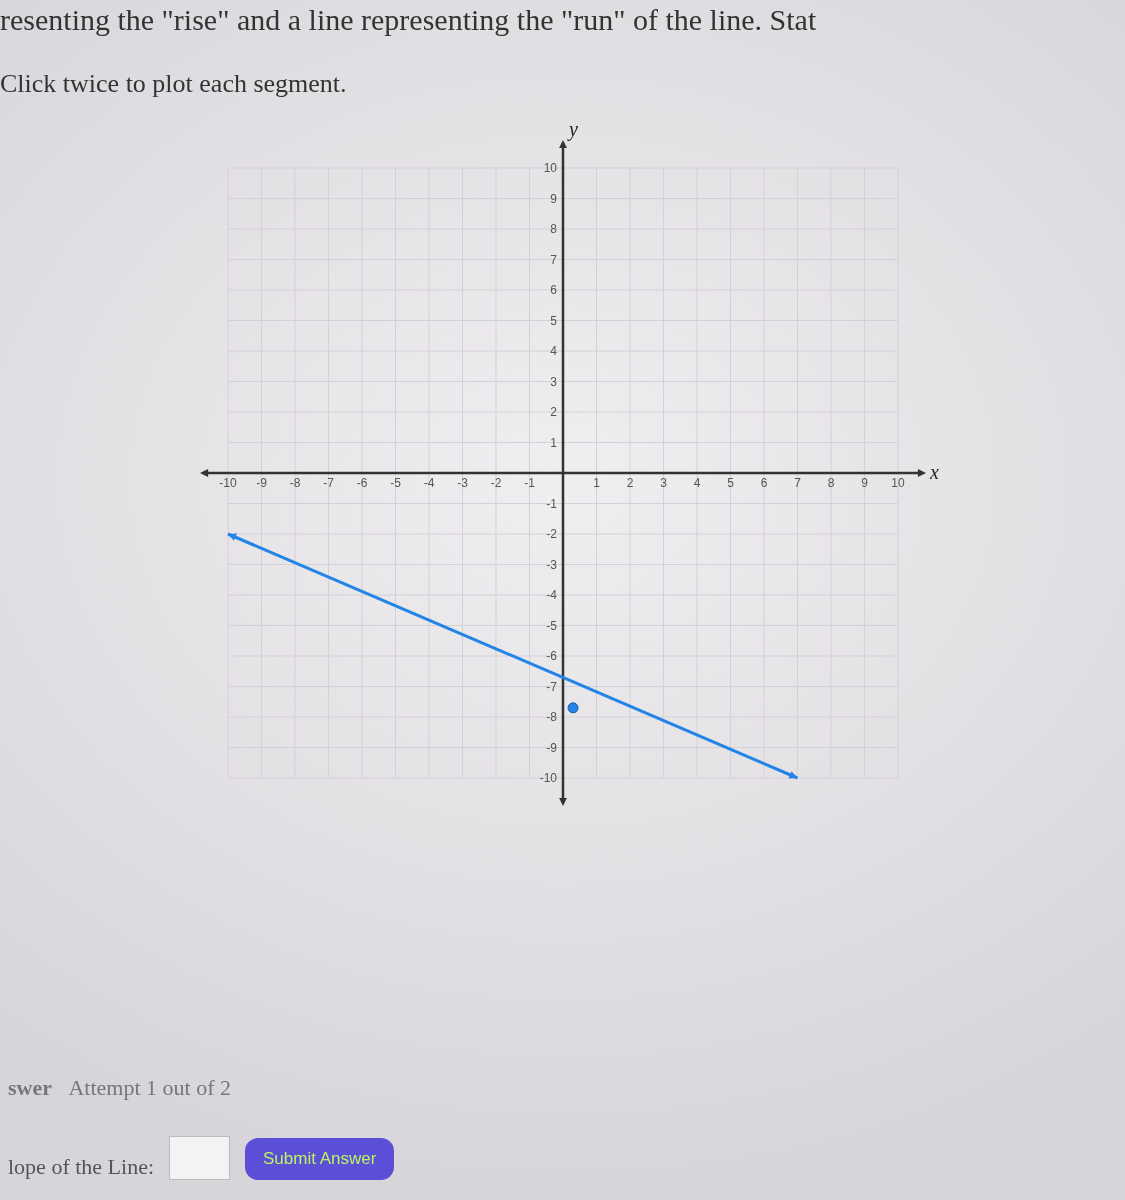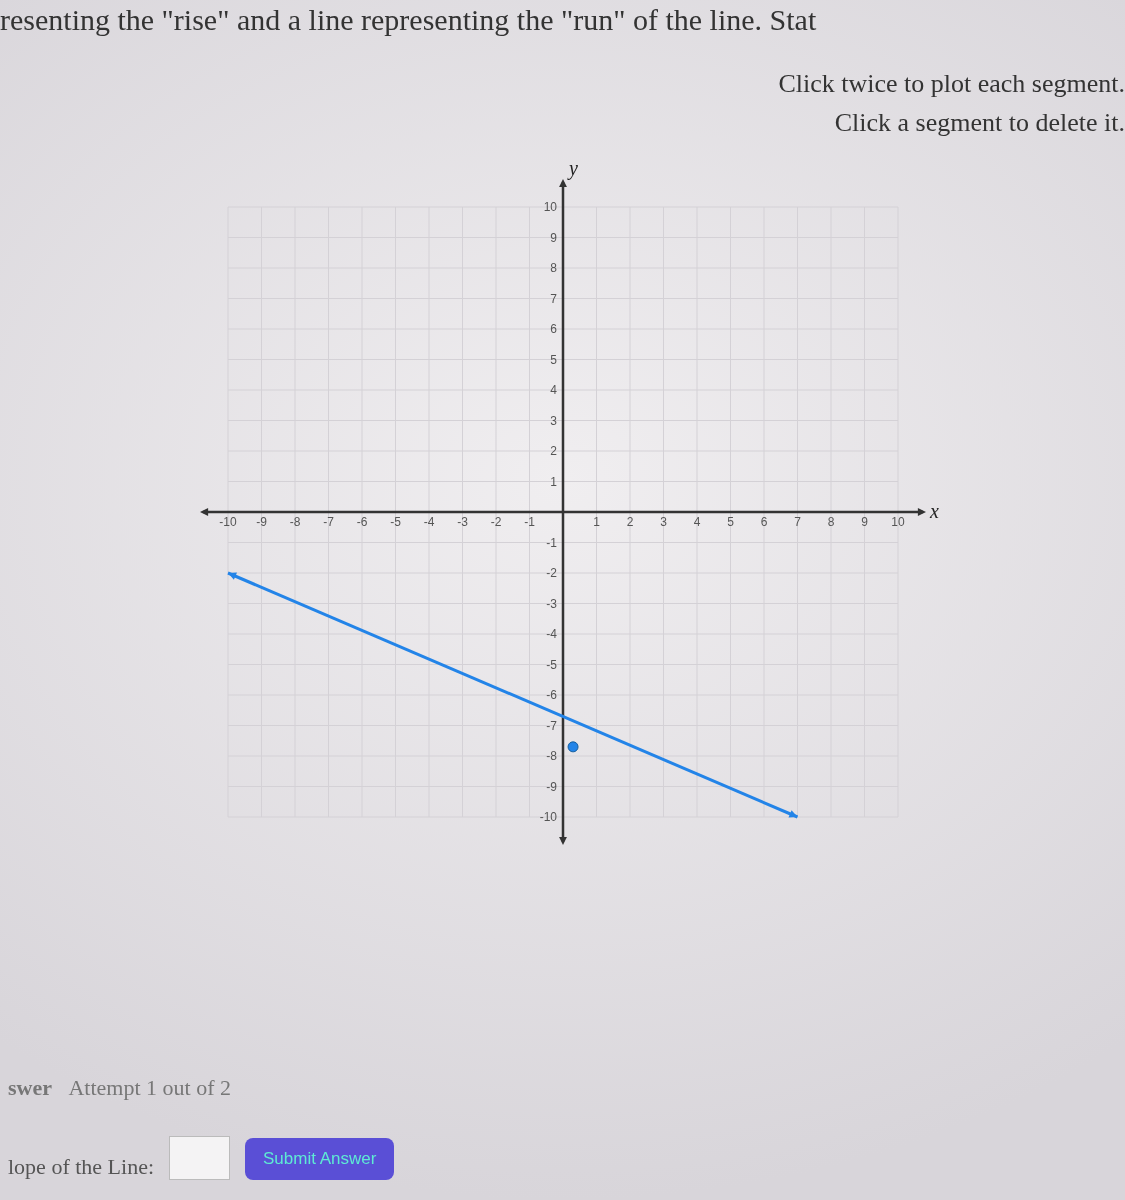--- a/index.html
+++ b/index.html
@@ -1,47 +1,46 @@
 <!DOCTYPE html>
 <html><head>
 <meta charset="utf-8">
 <style>
   html,body{margin:0;padding:0;width:1125px;height:1200px;overflow:hidden;
     font-family:Georgia,'Times New Roman',serif;background:#e8e6e8;
     background-image:radial-gradient(ellipse 80% 60% at 50% 40%,#f0eef0 0%,#d8d5da 100%);
     color:#333;}
   .question{font-size:30px;line-height:1.3;padding:0 0 25px 0;white-space:nowrap;}
-  .instr{text-align:right;font-size:26px;line-height:1.5;color:#333;margin-bottom:10px;}
+  .instr{text-align:left;font-size:26px;line-height:1.5;color:#333;margin-bottom:10px;}
   .chart-wrap{display:flex;justify-content:center;}
   svg{display:block;}
   .answer-section{position:absolute;left:0;bottom:20px;width:100%;padding-left:8px;}
   .attempt-row{font-size:22px;color:#777;margin-bottom:35px;}
   .attempt-row .ans{color:#777;font-weight:600;}
   .slope-row{display:flex;align-items:flex-end;gap:15px;font-size:22px;color:#555;}
   .slope-input{width:55px;height:40px;border:1px solid #bbb;background:#f4f3f4;
     font-size:18px;text-align:center;}
-  .submit-btn{background:#5a4fd6;color:#5eead4;border:none;padding:11px 18px;
-    font-size:17px;cursor:pointer;border-radius:8px;font-family:Arial,sans-serif;}
+  .submit-btn{background:#5a4fd6;color:#bef264;border:none;padding:11px 18px;
+    font-size:17px;cursor:pointer;border-radius:13px;font-family:Arial,sans-serif;}
   .grid-line{stroke:#d4d1d6;stroke-width:1;}
   .axis-line{stroke:#333;stroke-width:2.5;}
   .tick-label{font-family:Arial,sans-serif;font-size:12px;fill:#555;}
   .axis-label{font-family:'Times New Roman',serif;font-style:italic;font-size:20px;fill:#222;}
   .plot-line{stroke:#2384e8;stroke-width:3;fill:none;}
   .arrow{fill:#333;}
   .blue-arrow{fill:#2384e8;}
   .orig-dot{fill:#2384e8;stroke:#155fa0;stroke-width:1;}
 </style>
 </head>
 <body>
 
 <div class="question">resenting the "rise" and a line representing the "run" of the line. Stat</div>
 
 <div class="instr">
   <span>Click twice to plot each segment.</span><br>
-  <span>Click a segment to delete it.</span>
 </div>
 
 <div class="chart-wrap">
 <svg id="graph" width="780" height="720">
       <line x1="55" y1="55" x2="55" y2="665" class="grid-line"></line>
       <line x1="88.5" y1="55" x2="88.5" y2="665" class="grid-line"></line>
       <line x1="122" y1="55" x2="122" y2="665" class="grid-line"></line>
       <line x1="155.5" y1="55" x2="155.5" y2="665" class="grid-line"></line>
       <line x1="189" y1="55" x2="189" y2="665" class="grid-line"></line>
       <line x1="222.5" y1="55" x2="222.5" y2="665" class="grid-line"></line>

